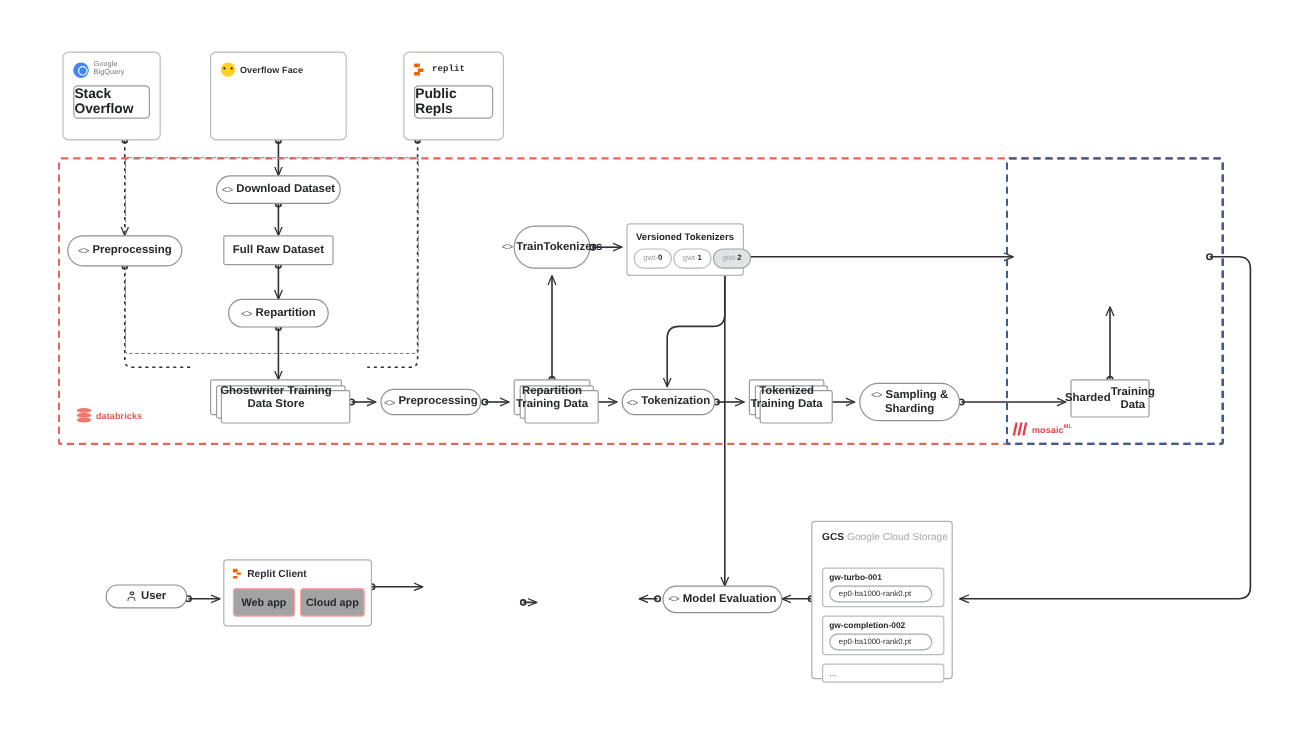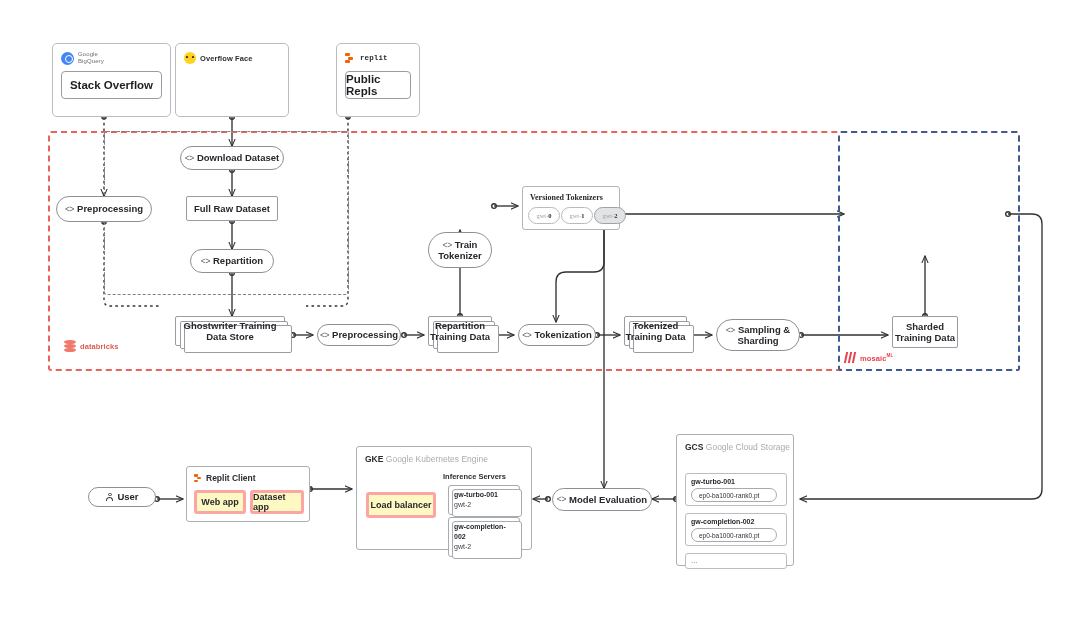--- a/index.html
+++ b/index.html
@@ -136,36 +136,36 @@
     position:absolute;width:52px;height:52px;
     background:#fbfbfb;border:1px solid #b5b8bd;
     transform:rotate(45deg);
   }
   .diamond-lbl{
     position:absolute;width:56px;text-align:center;
     font-size:7px;font-weight:700;color:#26282c;white-space:nowrap;overflow:hidden;
   }
 
   
-  .tok-panel{border-color:#b2b5ba;font-family:Liberation Serif, serif;}
+  .tok-panel{border-color:#b2b5ba;}
   .tok-title{position:absolute;left:7px;top:6px;font-size:8px;font-weight:700;color:#26282c;}
   .chip{
     position:absolute;box-sizing:border-box;
     width:32px;height:17px;border-radius:12px;
     border:1px solid #b7babf;background:#fff;
     display:flex;align-items:center;justify-content:center;
     font-size:6.5px;color:#9b9ea3;font-weight:400;
   }
   .chip b{color:#2a2c30;font-weight:700;}
   .chip.sel{background:#e2e3e5;border-color:#9fa2a7;}
 
   
   .subbox{
     position:absolute;box-sizing:border-box;
-    border:3px solid #fca5a5;border-radius:3px;background:#fef9c3;
+    border:1px solid #fca5a5;border-radius:3px;background:#a3a3a3;
     display:flex;align-items:center;justify-content:center;
     font-size:9px;font-weight:700;color:#26282c;
   }
   .srvcard{
     position:absolute;box-sizing:border-box;
     border:1px solid #a7aaaf;border-radius:3px;background:#fff;
     padding:4px 5px;z-index:4;
   }
   .srvcard::before{content:"";position:absolute;left:3px;top:3px;right:-3px;bottom:-3px;
     border:1px solid #a7aaaf;background:#fff;border-radius:3px;z-index:-1;}
@@ -294,21 +294,21 @@
   </div>
   <div class="zonelogo" style="left:845px;top:352px;">
     <span class="mosaic-mark">
         <i></i>
         <i></i>
         <i></i>
       </span>
     <span class="zl-txt" style="color:#e8414e;"><span>mosaic</span><sup style="font-size:4.6px;">ML</sup></span>
   </div>
 
-  <div class="srccard" style="left:52px;top:43px;width:119px;height:74px;">
+  <div class="srccard" style="left:52px;top:43px;width:82px;height:74px;">
     <div class="srchead">
       <span class="bq-logo"></span>
       <span class="brandtxt two">
         <span>Google</span><br>
         <span>BigQuery</span>
       </span>
     </div>
     <div class="srcinner">Stack Overflow</div>
   </div>
 
@@ -358,41 +358,41 @@
   <div class="node pill" style="left:317px;top:324px;width:84px;height:22px;">
     <span class="code-tag">&lt;&gt;</span>
     <span class="lbl">Preprocessing</span>
   </div>
 
   <div class="node rect stack" style="left:428px;top:316px;width:64px;height:30px;flex-direction:column;">
     <span>Repartition</span>
     <span>Training Data</span>
   </div>
 
-  <div class="node pill" style="left:428px;top:188px;width:64px;height:36px;flex-direction:column;margin-top:44px;">
+  <div class="node pill" style="left:428px;top:188px;width:64px;height:36px;flex-direction:row;">
     <span><span class="code-tag">&lt;&gt;</span><span>Train</span></span>
-    <span>Tokenizer</span>
+    <span>Tokenizers</span>
   </div>
 
   <div class="node pill" style="left:518px;top:324px;width:78px;height:22px;">
     <span class="code-tag">&lt;&gt;</span>
     <span class="lbl">Tokenization</span>
   </div>
 
   <div class="node rect stack" style="left:624px;top:316px;width:63px;height:30px;flex-direction:column;">
     <span>Tokenized</span>
     <span>Training Data</span>
   </div>
 
   <div class="node pill" style="left:716px;top:319px;width:84px;height:32px;flex-direction:column;">
     <span><span class="code-tag">&lt;&gt;</span><span>Sampling &amp;</span></span>
     <span>Sharding</span>
   </div>
 
-  <div class="node rect" style="left:892px;top:316px;width:66px;height:32px;flex-direction:column;">
+  <div class="node rect" style="left:892px;top:316px;width:66px;height:32px;flex-direction:row;">
     <span>Sharded</span>
     <span>Training Data</span>
   </div>
 
   <div class="panel tok-panel" style="left:522px;top:186px;width:98px;height:44px;">
     <div class="tok-title">Versioned Tokenizers</div>
     <div class="chip" style="left:5px;top:20px;">
       <span>gwt-</span>
         <b>0</b>
     </div>
@@ -415,40 +415,23 @@
   <div class="panel" style="left:186px;top:466px;width:124px;height:56px;">
     <div style="position:absolute;left:7px;top:6px;display:flex;align-items:center;gap:3px;">
       <span class="replit-logo" style="width:9px;height:9px;">
           <span style="width:4px;height:2.8px;"></span>
           <span style="width:4px;height:2.8px;left:2.8px;top:3.2px;"></span>
           <span style="width:4px;height:2.8px;top:6px;"></span>
         </span>
       <span class="panel-title">Replit Client</span>
     </div>
     <div class="subbox" style="left:7px;top:23px;width:52px;height:24px;">Web app</div>
-    <div class="subbox" style="left:63px;top:23px;width:54px;height:24px;">Dataset app</div>
-  </div>
-
-  <div class="panel" style="left:356px;top:446px;width:176px;height:104px;">
-    <div style="position:absolute;left:8px;top:7px;" class="panel-title">
-      <span>GKE</span>
-      <span class="muted">Google Kubernetes Engine</span>
-    </div>
-    <div class="panel-sub" style="position:absolute;left:86px;top:25px;">Inference Servers</div>
-    <div class="subbox" style="left:9px;top:45px;width:70px;height:26px;">Load balancer</div>
-
-    <div class="srvcard" style="left:91px;top:38px;width:72px;">
-      <div class="srvline">gw-turbo-001</div>
-      <div class="srvline sub">gwt-2</div>
-    </div>
-    <div class="srvcard" style="left:91px;top:70px;width:72px;">
-      <div class="srvline">gw-completion-002</div>
-      <div class="srvline sub">gwt-2</div>
-    </div>
-  </div>
+    <div class="subbox" style="left:63px;top:23px;width:54px;height:24px;">Cloud app</div>
+  </div>
+
 
   <div class="node pill" style="left:552px;top:488px;width:100px;height:23px;">
     <span class="code-tag">&lt;&gt;</span>
     <span class="lbl">Model Evaluation</span>
   </div>
 
   <div class="panel" style="left:676px;top:434px;width:118px;height:132px;">
     <div style="position:absolute;left:8px;top:7px;" class="panel-title">
       <span>GCS</span>
       <span class="muted">Google Cloud Storage</span>

